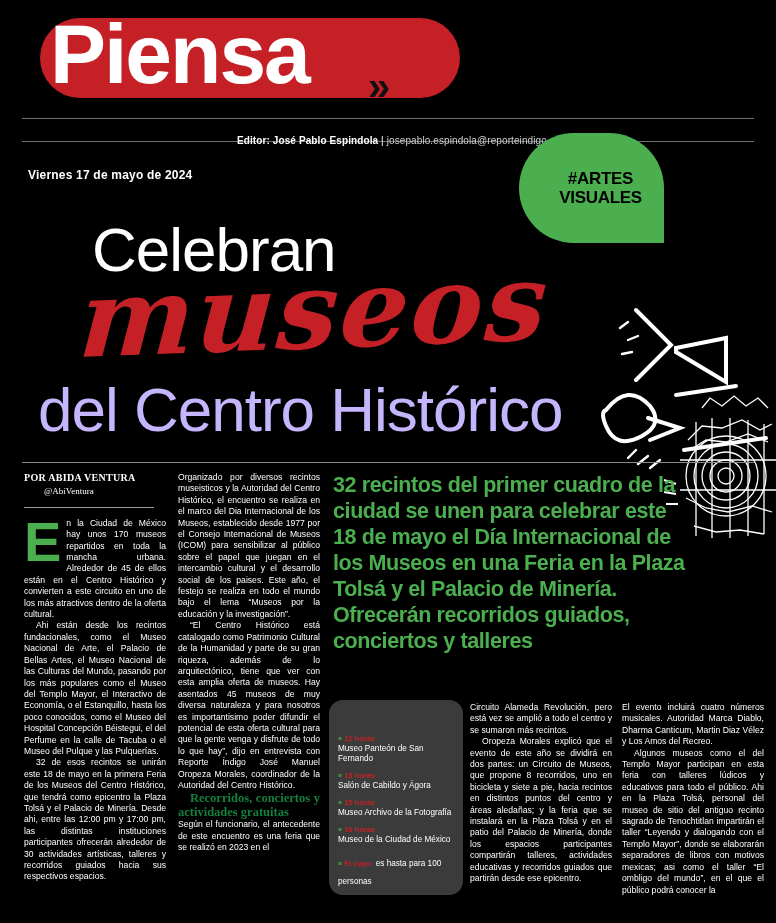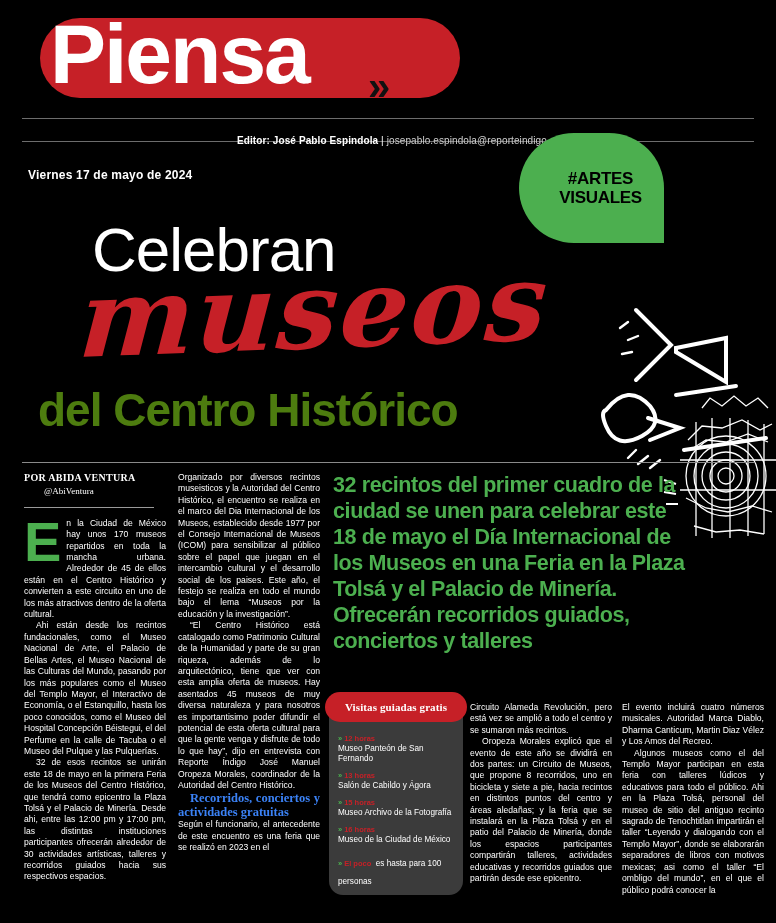--- a/index.html
+++ b/index.html
@@ -71,21 +71,21 @@
     position: absolute; left: 80px; top: 45px;
     font-family: "DejaVu Serif", serif;
     font-style: italic; font-weight: 700;
     font-size: 108px; color: #c62027;
     letter-spacing: 2px; line-height: 120px;
     transform: skewX(-6deg) rotate(-2.2deg);
     transform-origin: left center;
   }
   .hl-line2 {
     position: absolute; left: 38px; top: 160px;
-    font-size: 46px; font-weight: 700; color: #4d7c0f;
+    font-size: 62px; font-weight: 400; color: #c4b5fd;
     letter-spacing: -1px; line-height: 72px;
   }
 
   
   .art { position: absolute; right: 0; top: 300px; width: 200px; height: 240px; pointer-events: none; }
   .art-svg { width: 200px; height: 240px; }
 
   
   .rule-top { position: absolute; left: 22px; top: 462px; width: 732px; height: 1px; background: #8a8a8a; }
 
@@ -102,21 +102,21 @@
   .byline-handle { font-family: "Liberation Serif", serif; font-size: 9px; color: #fff; margin-top: 3px; padding-left: 20px; }
   .byline-rule { width: 130px; height: 1px; background: #9a9a9a; margin: 9px 0 10px 0; }
 
   .dropcap-wrap { position: relative; }
   .dropcap {
     float: left; font-size: 56px; line-height: 44px; font-weight: 700;
     color: #4caf4f; margin: 2px 5px 0 0; font-family: "Liberation Sans", sans-serif;
   }
 
   .subhead-green {
-    color: #3b82f6; font-family: "Liberation Serif", serif; font-weight: 700;
+    color: #15803d; font-family: "Liberation Serif", serif; font-weight: 700;
     font-size: 12.5px; line-height: 14px; margin: 9px 0 7px 0; text-indent: 0;
   }
 
   
   .lead {
     position: absolute; left: 333px; top: 472px; width: 362px;
     color: #4caf4f; font-weight: 700; font-size: 21.5px; line-height: 26px;
     letter-spacing: -.4px;
   }
 
@@ -238,42 +238,39 @@
   </div>
 
   <div class="col" id="col2">
     <p class="first">Organizado por diversos recintos museisticos y la Autoridad del Centro Histórico, el encuentro se realiza en el marco del Dia Internacional de los Museos, establecido desde 1977 por el Consejo Internacional de Museos (ICOM) para sensibilizar al público sobre el papel que juegan en el intercambio cultural y el desarrollo social de los paises. Este año, el festejo se realiza en todo el mundo bajo el lema “Museos por la educación y la investigación”.</p>
     <p>“El Centro Histórico está catalogado como Patrimonio Cultural de la Humanidad y parte de su gran riqueza, además de lo arquitectónico, tiene que ver con esta amplia oferta de museos. Hay asentados 45 museos de muy diversa naturaleza y para nosotros es importantisimo poder difundir el potencial de esta oferta cultural para que la gente venga y disfrute de todo lo que hay”, dijo en entrevista con Reporte Índigo José Manuel Oropeza Morales, coordinador de la Autoridad del Centro Histórico.</p>
     <p class="subhead-green">Recorridos, conciertos y actividades gratuitas</p>
     <p class="first">Según el funcionario, el antecedente de este encuentro es una feria que se realizó en 2023 en el</p>
   </div>
 
   <div class="infobox">
-    <div class="infobox-head">
-      <span>Visitas guiadas gratis</span>
-    </div>
     <div class="infobox-list">
       <div class="info-item">
         <div class="info-time"><span class="bullet">»</span><span>12 horas</span></div>
         <div class="info-place">Museo Panteón de San Fernando</div>
       </div>
       <div class="info-item">
         <div class="info-time"><span class="bullet">»</span><span>13 horas</span></div>
         <div class="info-place">Salón de Cabildo y Ágora</div>
       </div>
       <div class="info-item">
         <div class="info-time"><span class="bullet">»</span><span>15 horas</span></div>
         <div class="info-place">Museo Archivo de la Fotografía</div>
       </div>
       <div class="info-item">
         <div class="info-time"><span class="bullet">»</span><span>16 horas</span></div>
         <div class="info-place">Museo de la Ciudad de México</div>
       </div>
       <div class="info-item inline">
-        <span class="info-time"><span class="bullet">»</span><span>El poco</span></span>
+        <span class="info-time"><span class="bullet">»</span><span>El cupo</span></span>
         <span class="info-place">es hasta para 100 personas</span>
       </div>
     </div>
   </div>
 
   <div class="col" id="col3">
     <p class="first">Circuito Alameda Revolución, pero está vez se amplió a todo el centro y se sumaron más recintos.</p>
     <p>Oropeza Morales explicó que el evento de este año se dividirá en dos partes: un Circuito de Museos, que propone 8 recorridos, uno en bicicleta y siete a pie, hacia recintos en distintos puntos del centro y áreas aledañas; y la feria que se instalará en la Plaza Tolsá y en el patio del Palacio de Minería, donde los espacios participantes compartirán talleres, actividades educativas y recorridos guiados que partirán desde ese epicentro.</p>
   </div>
 

